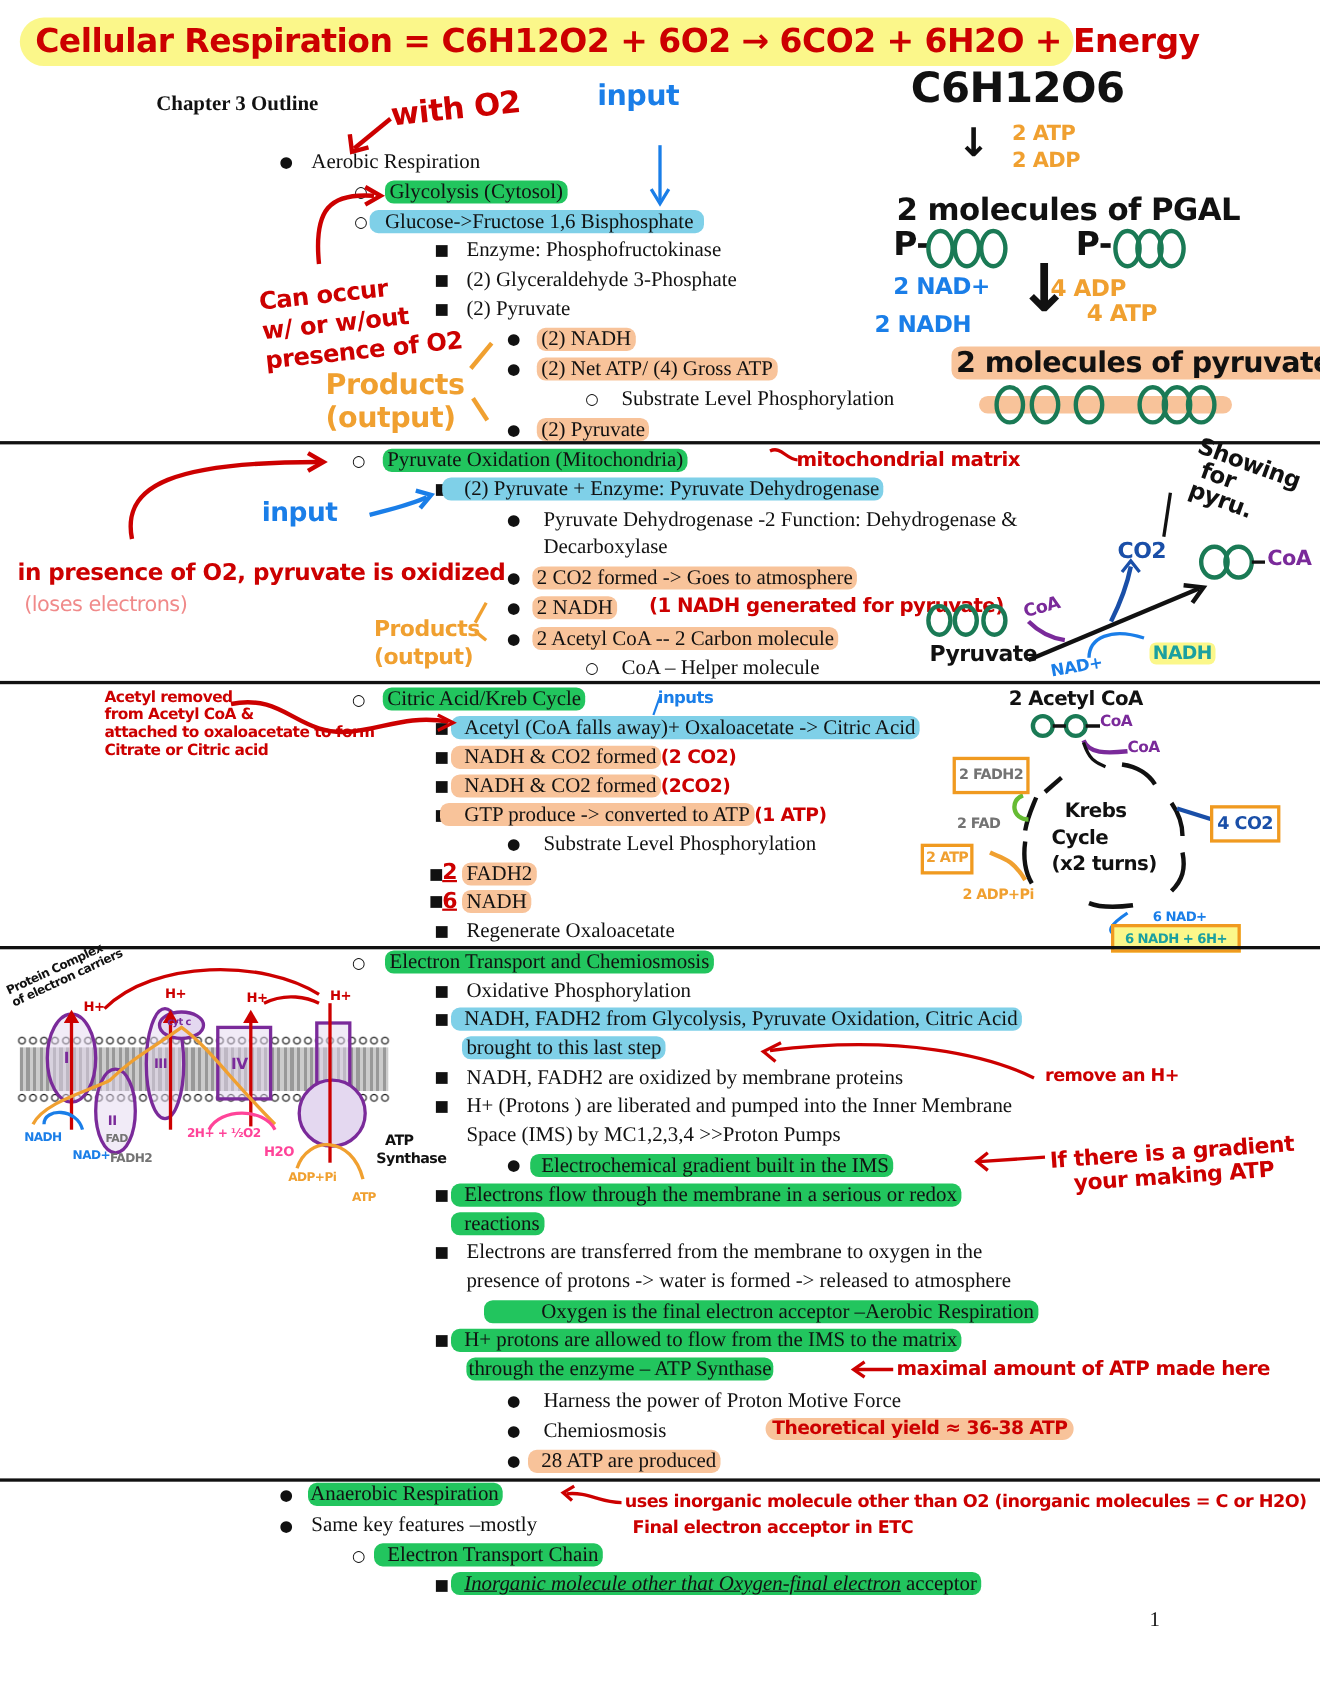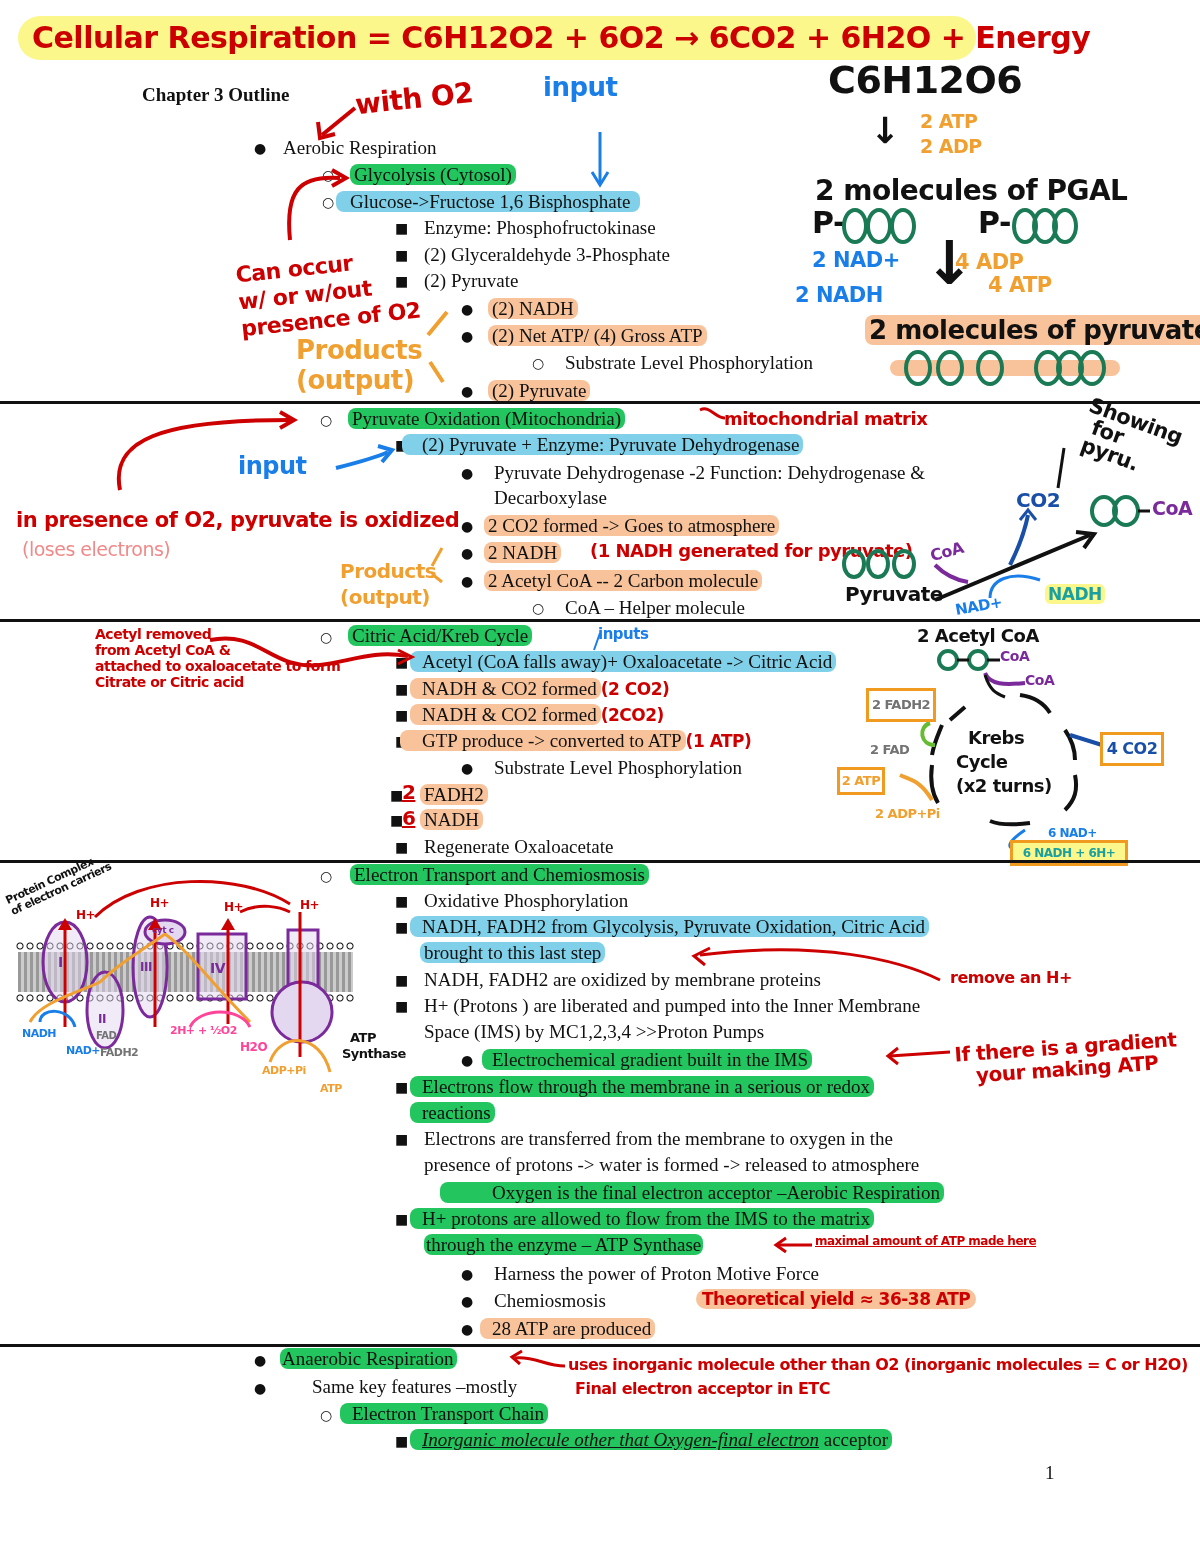--- a/index.html
+++ b/index.html
@@ -290,21 +290,21 @@
 <div class="abs doc" style="left:410px;top:1074px;"><span class="hl-y" style="padding-left:12px;">Electrons flow through the membrane in a serious or redox</span></div>
 <div class="abs doc" style="left:410px;top:1100px;"><span class="hl-y" style="padding-left:12px;">reactions</span></div>
 <span class="bullet" style="left:395px;top:1131px;">■</span>
 <div class="abs doc" style="left:424px;top:1126px;">Electrons are transferred from the membrane to oxygen in the</div>
 <div class="abs doc" style="left:424px;top:1152px;">presence of protons -&gt; water is formed -&gt; released to atmosphere</div>
 <span class="bullet" style="left:461px;top:1185px;">●</span>
 <div class="abs doc" style="left:440px;top:1180px;"><span class="hl-y" style="padding-left:52px;">Oxygen is the final electron acceptor –Aerobic Respiration</span></div>
 <span class="bullet" style="left:395px;top:1211px;">■</span>
 <div class="abs doc" style="left:410px;top:1206px;"><span class="hl-y" style="padding-left:12px;">H+ protons are allowed to flow from the IMS to the matrix</span></div>
 <div class="abs doc" style="left:424px;top:1232px;"><span class="hl-y" style="padding:0 2px;">through the enzyme – ATP Synthase</span></div>
-<div class="abs hand red" style="left:815px;top:1234px;font-size:12px;text-decoration:underline;">maximal amount of ATP made here</div>
+<div class="abs hand red" style="left:815px;top:1234px;font-size:18px;">maximal amount of ATP made here</div>
 <span class="bullet" style="left:461px;top:1266px;">●</span>
 <div class="abs doc" style="left:494px;top:1261px;">Harness the power of Proton Motive Force</div>
 <span class="bullet" style="left:461px;top:1293px;">●</span>
 <div class="abs doc" style="left:494px;top:1288px;">Chemiosmosis</div>
 <div class="abs hand red" style="left:696px;top:1289px;font-size:17px;background:#f8c39a;border-radius:10px;padding:0 6px;">Theoretical yield ≈ 36-38 ATP</div>
 <span class="bullet" style="left:461px;top:1321px;">●</span>
 <div class="abs doc" style="left:480px;top:1316px;"><span class="hl-o" style="padding-left:12px;">28 ATP are produced</span></div>
 
 <svg width="1200" height="1260" style="left:0;top:0;">
   <path d="M940 980 C900 960 820 940 700 955" stroke="#cc0000" stroke-width="3" fill="none"></path>
@@ -366,21 +366,21 @@
     <div>ATP</div>
     <div style="margin-left:-8px;">Synthase</div>
   </div>
 </div>
 
 <div class="rule" style="top:1344px;"></div>
 
 <span class="bullet" style="left:254px;top:1352px;">●</span>
 <div class="abs doc" style="left:280px;top:1346px;"><span class="hl-y" style="padding-left:2px;">Anaerobic Respiration</span></div>
 <span class="bullet" style="left:254px;top:1380px;">●</span>
-<div class="abs doc" style="left:283px;top:1374px;margin-left:29px;">Same key features –mostly</div>
+<div class="abs doc" style="left:283px;top:1374px;">Same key features –mostly</div>
 <span class="bullet" style="left:320px;top:1407px;">○</span>
 <div class="abs doc" style="left:340px;top:1401px;"><span class="hl-y" style="padding-left:12px;">Electron Transport Chain</span></div>
 <span class="bullet" style="left:395px;top:1433px;">■</span>
 <div class="abs doc" style="left:410px;top:1427px;"><span class="hl-y" style="padding-left:12px;"><span style="font-style:italic;text-decoration:underline;">Inorganic molecule other that Oxygen-final electron</span><span> acceptor</span></span></div>
 
 <div class="abs hand red" style="left:568px;top:1355px;font-size:16px;">uses inorganic molecule other than O2 (inorganic molecules = C or H2O)</div>
 <div class="abs hand red" style="left:575px;top:1379px;font-size:16px;">Final electron acceptor in ETC</div>
 <svg width="1200" height="1400" style="left:0;top:0;">
   <path d="M565 1366 C545 1366 535 1356 515 1358" stroke="#cc0000" stroke-width="3" fill="none"></path>
   <path d="M522 1351 L512 1357 L520 1364" stroke="#cc0000" stroke-width="3" fill="none"></path>

